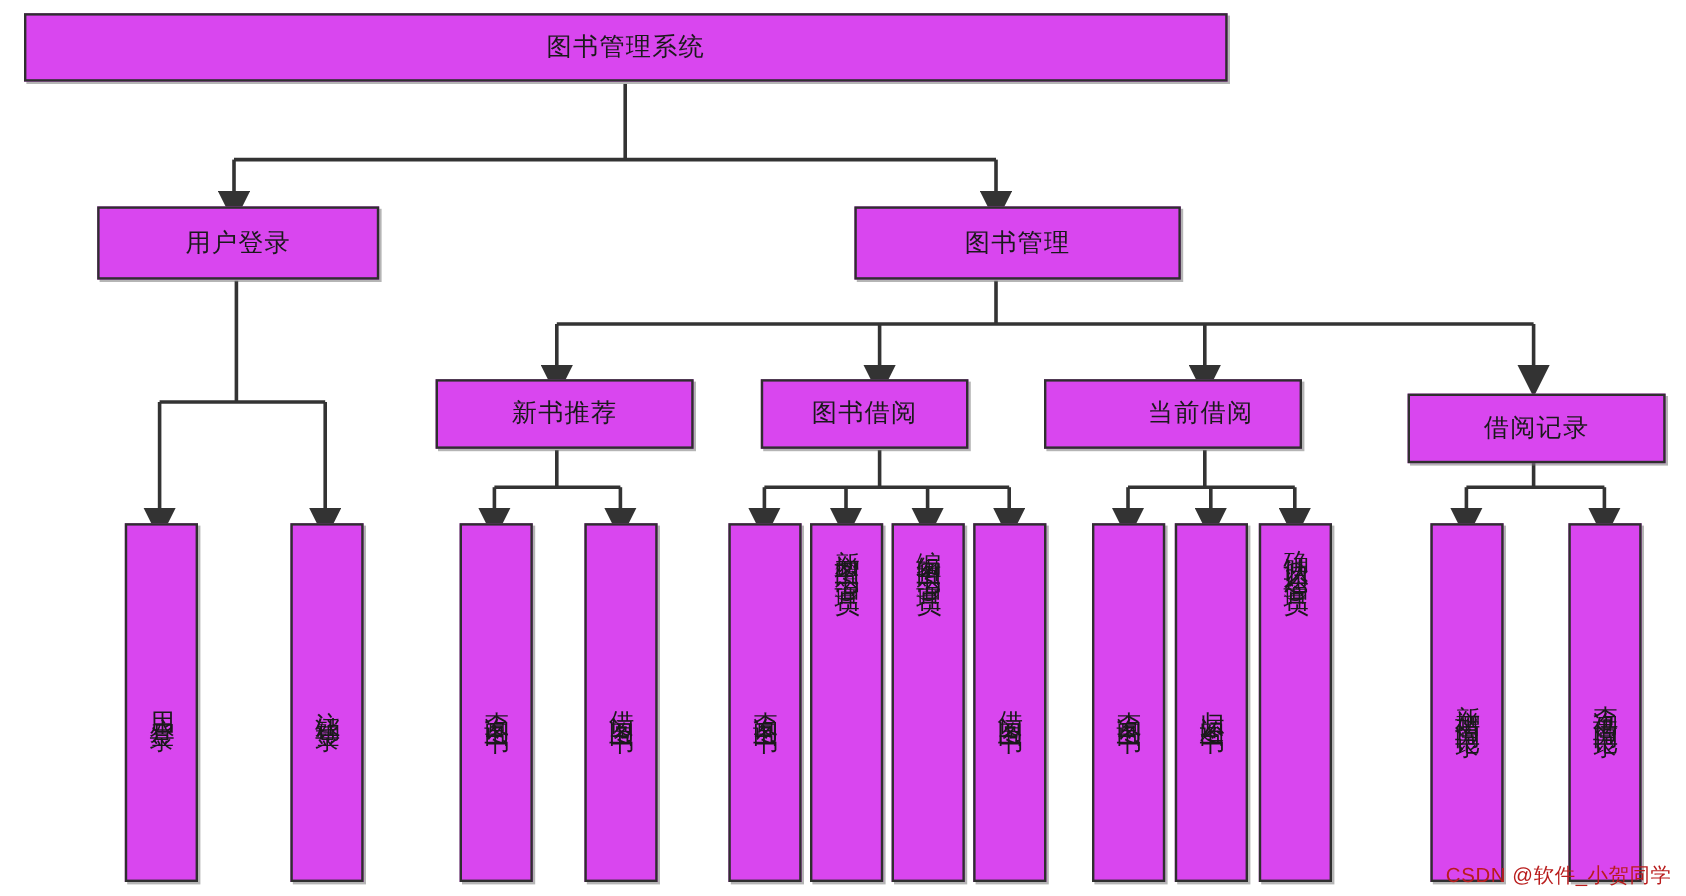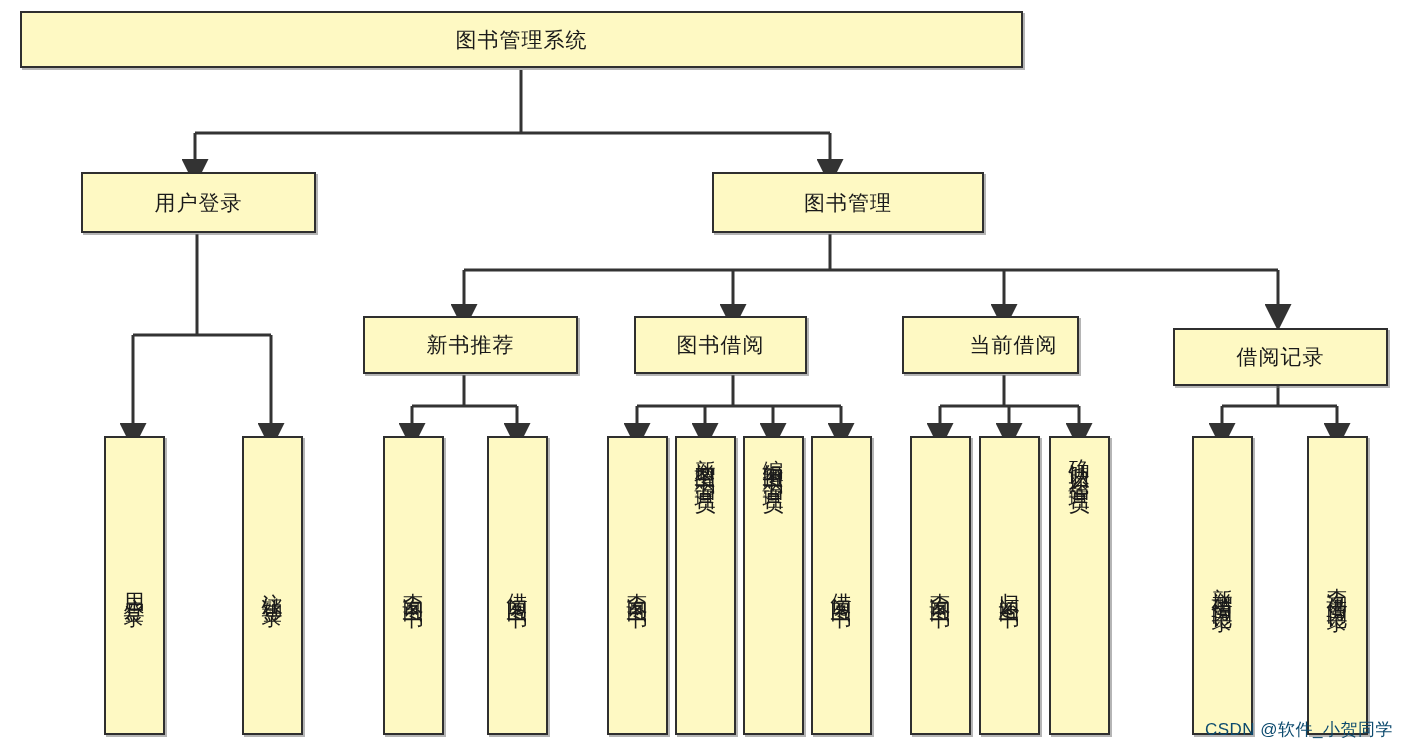--- a/index.html
+++ b/index.html
@@ -20,21 +20,21 @@
   svg#wires {
     position: absolute;
     left: 0;
     top: 0;
     width: 1405px;
     height: 747px;
   }
   .node {
     position: absolute;
     box-sizing: border-box;
-    background: #fef9c3;
+    background: #d946ef;
     border: 2px solid #2f2f2f;
     box-shadow: 2px 2px 0 rgba(120,120,120,0.55);
     display: flex;
     align-items: center;
     justify-content: center;
     color: #1a1a1a;
   }
   .node.horiz .label {
     font-size: 21px;
     line-height: 1.1;
@@ -56,21 +56,21 @@
   }
   .node.vert.centered {
     align-items: center;
     padding-top: 0;
   }
   .watermark {
     position: absolute;
     right: 12px;
     bottom: 6px;
     font-size: 17px;
-    color: #0c4a6e;
+    color: #b91c1c;
     white-space: nowrap;
     letter-spacing: 0.5px;
   }
 </style>
 </head>
 <body>
 
 <div id="canvas">
 
   <svg id="wires" viewBox="0 0 1405 747" xmlns="http://www.w3.org/2000/svg">
@@ -133,21 +133,21 @@
   <div class="node horiz" style="left:712px; top:172px; width:272px; height:61px;">
     <span class="label">图书管理</span>
   </div>
 
   <div class="node horiz" style="left:363px; top:316px; width:215px; height:58px;">
     <span class="label">新书推荐</span>
   </div>
   <div class="node horiz" style="left:634px; top:316px; width:173px; height:58px;">
     <span class="label">图书借阅</span>
   </div>
-  <div class="node horiz" style="left:902px; top:316px; width:177px; height:58px;padding-left:46px;">
+  <div class="node horiz" style="left:870px; top:316px; width:215px; height:58px;padding-left:46px;">
     <span class="label">当前借阅</span>
   </div>
   <div class="node horiz" style="left:1173px; top:328px; width:215px; height:58px;">
     <span class="label">借阅记录</span>
   </div>
 
   <div class="node vert centered" style="left:104px; top:436px; width:61px; height:299px;">
     <span class="label">用户登录</span>
   </div>
   <div class="node vert centered" style="left:242px; top:436px; width:61px; height:299px;">

